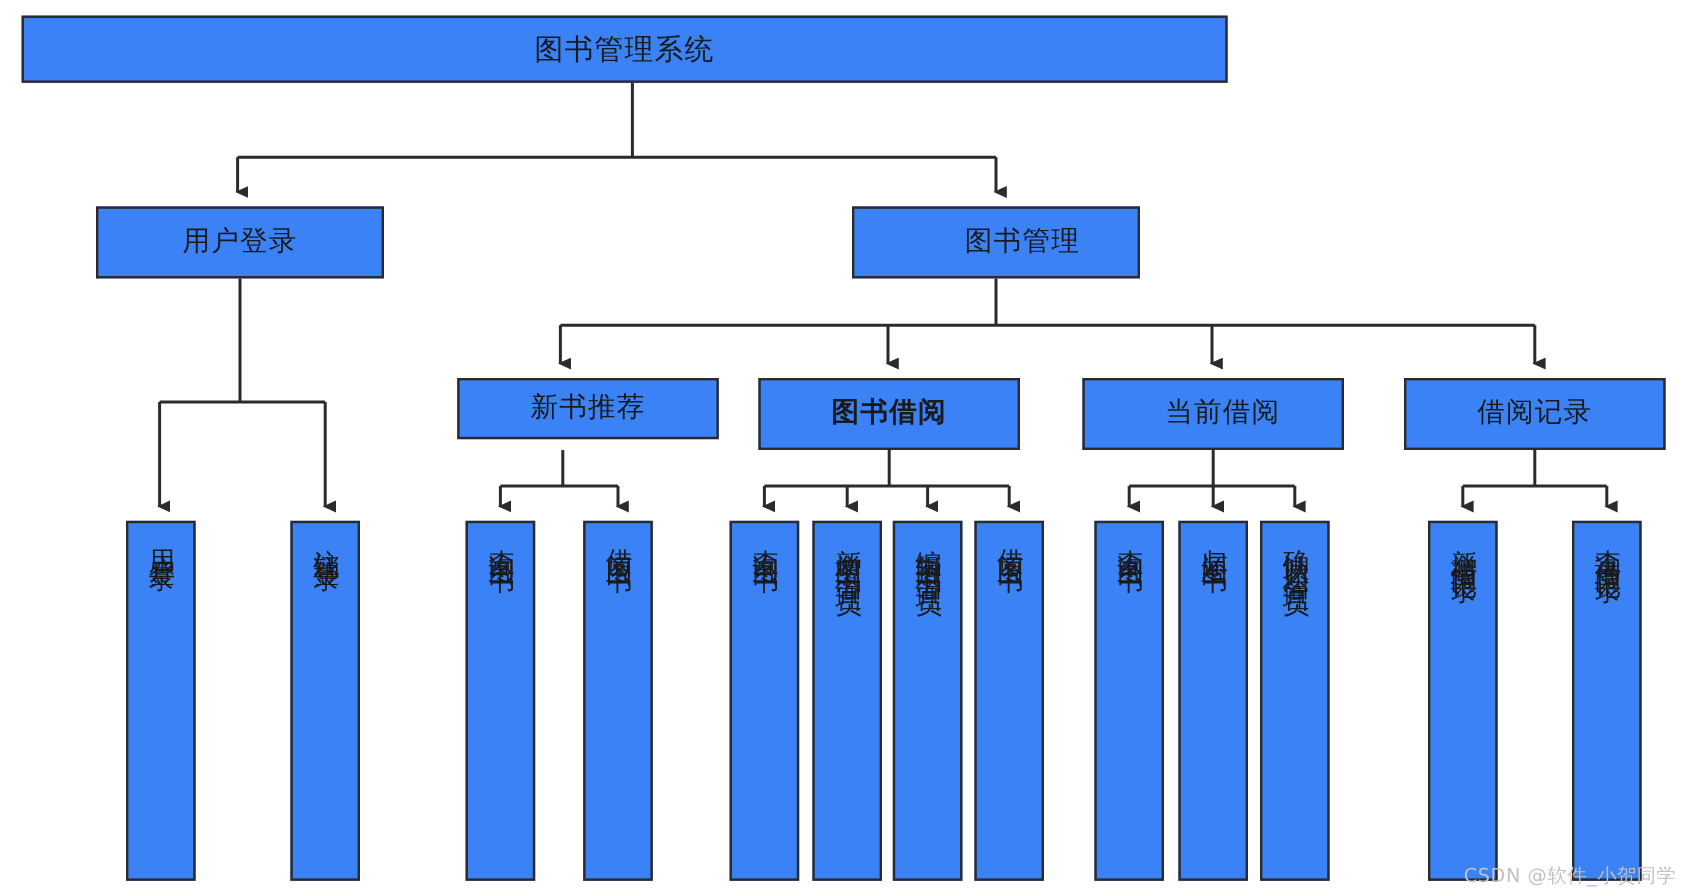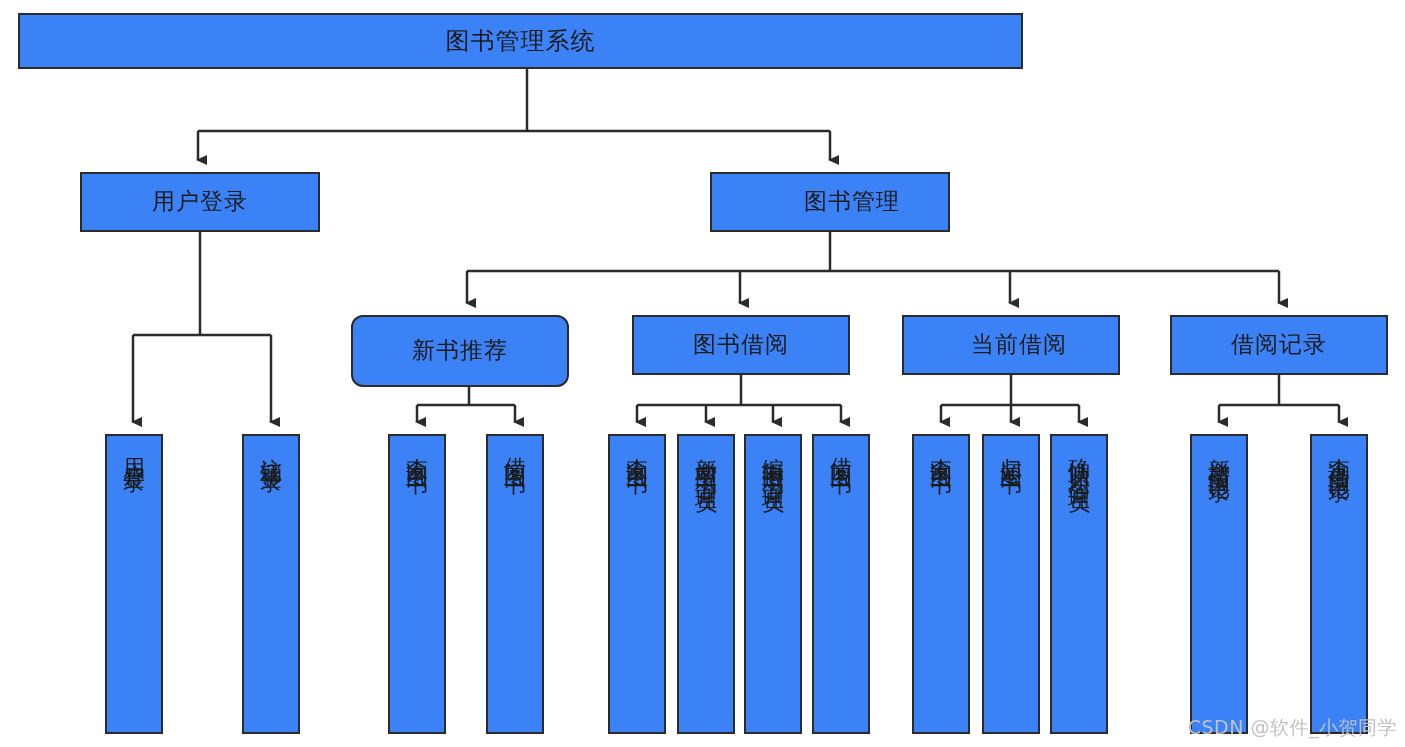--- a/index.html
+++ b/index.html
@@ -60,21 +60,21 @@
     display: block;
   }
   .htext {
     white-space: nowrap;
     display: block;
   }
   #watermark {
     position: absolute;
     right: 8px;
     bottom: 6px;
-    font-size: 19px;
+    font-size: 16px;
     color: #c2c2c2;
     white-space: nowrap;
     letter-spacing: 0.5px;
     z-index: 5;
   }
 </style>
 </head>
 <body>
 
 <div id="diagram-canvas">
@@ -133,24 +133,24 @@
     <span class="htext">图书管理系统</span>
   </div>
 
   <div class="node horiz" id="node-l2-0" style="left: 80px; top: 172px; width: 240px; height: 60px;">
     <span class="htext">用户登录</span>
   </div>
   <div class="node horiz" id="node-l2-1" style="left: 710px; top: 172px; width: 240px; height: 60px; padding-left: 44px;">
     <span class="htext">图书管理</span>
   </div>
 
-  <div class="node horiz" id="node-l3-0" style="left: 351px; top: 315px; width: 218px; height: 72px; border-radius: 12px;">
+  <div class="node horiz" id="node-l3-0" style="left: 381px; top: 315px; width: 218px; height: 51px;">
     <span class="htext">新书推荐</span>
   </div>
-  <div class="node horiz" id="node-l3-1" style="left: 632px; top: 315px; width: 218px; height: 60px;">
+  <div class="node horiz" id="node-l3-1" style="left: 632px; top: 315px; width: 218px; height: 60px; font-weight: bold;">
     <span class="htext">图书借阅</span>
   </div>
   <div class="node horiz" id="node-l3-2" style="left: 902px; top: 315px; width: 218px; height: 60px; padding-left: 16px;">
     <span class="htext">当前借阅</span>
   </div>
   <div class="node horiz" id="node-l3-3" style="left: 1170px; top: 315px; width: 218px; height: 60px; text-align: center;">
     <span class="htext">借阅记录</span>
   </div>
 
   <div class="node leaf" id="node-leaf-0" style="left: 105px; top: 434px; width: 58px; height: 300px;">

